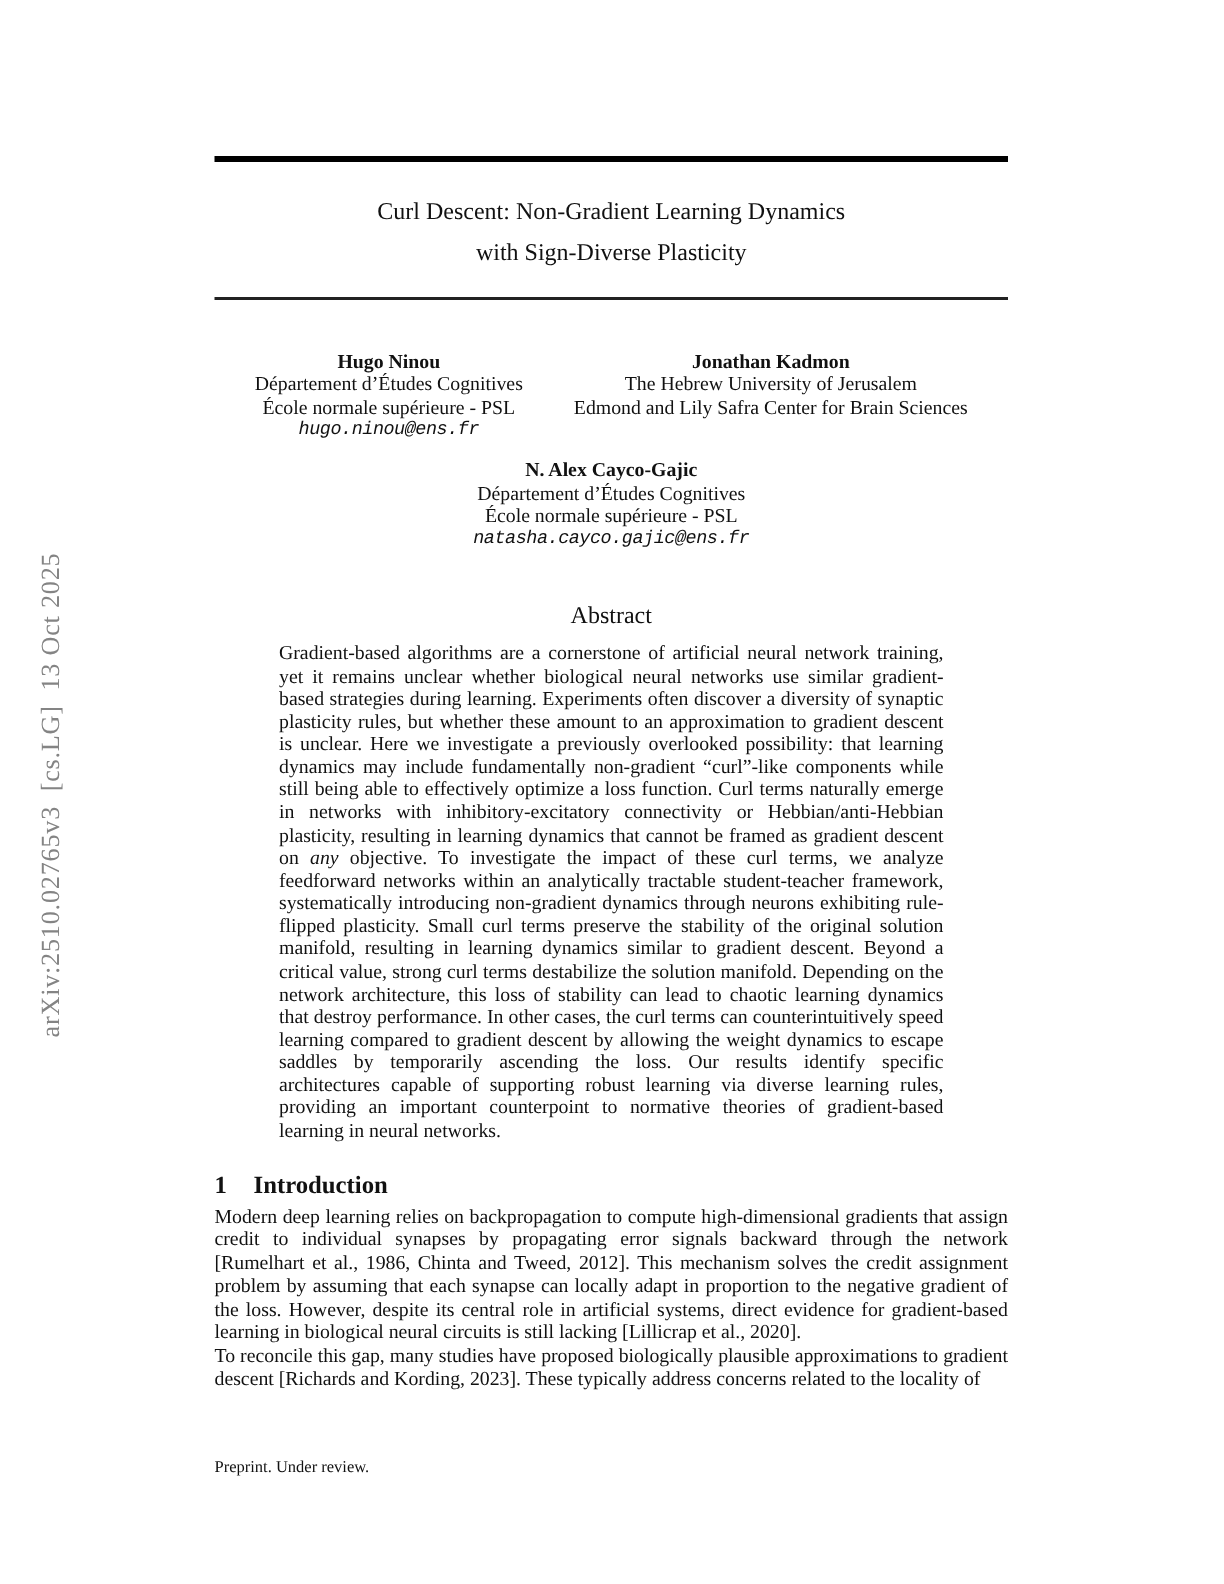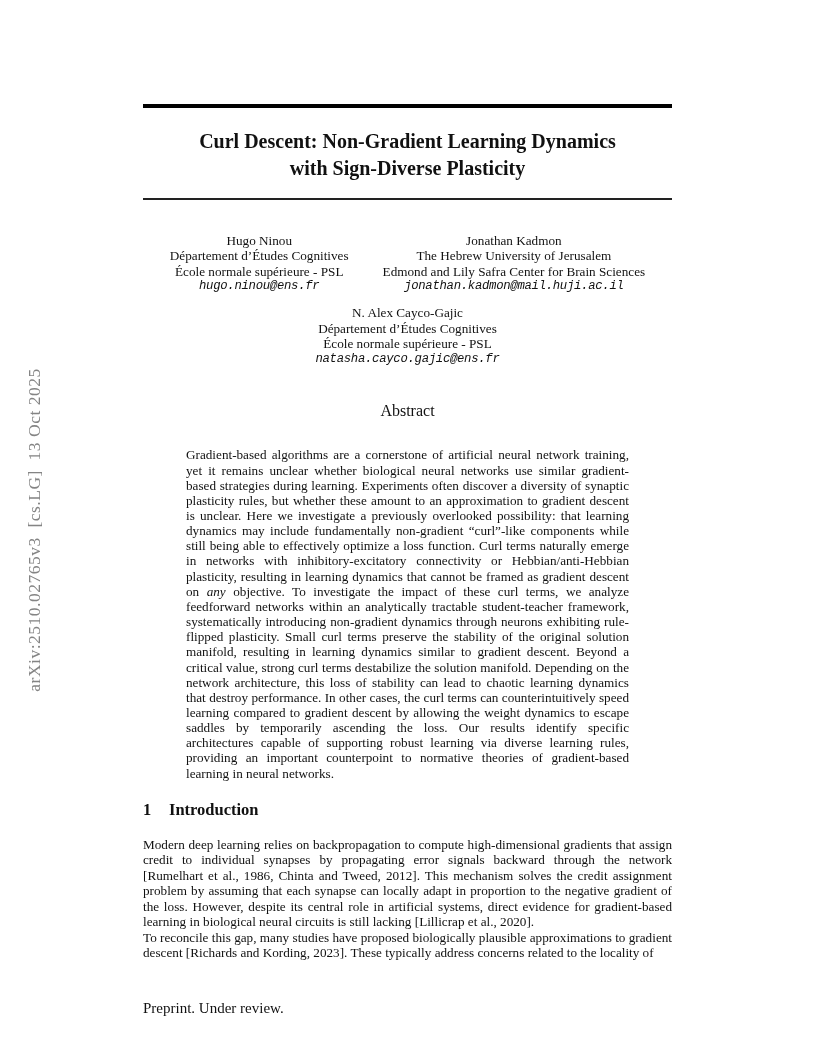--- a/index.html
+++ b/index.html
@@ -32,84 +32,84 @@
     width: 529px;
   }
   .rule-thick {
     margin-top: 104px;
     height: 4px;
     background: #000000;
   }
   .paper-title {
     margin-top: 20px;
     text-align: center;
-    font-weight: bold;
-    font-size: 20px;
+    font-weight: normal;
+    font-size: 16px;
     line-height: 27px;
   }
   .rule-thin {
     margin-top: 16px;
     height: 1.6px;
     background: #222222;
   }
   .authors-row {
     margin-top: 33px;
     display: flex;
     justify-content: center;
     gap: 34px;
   }
   .author-block {
     text-align: center;
     font-size: 13.2px;
     line-height: 15.6px;
   }
-  .author-block .author-name { font-weight: normal; }
+  .author-block .author-name { font-weight: bold; }
   .author-block .author-email {
     font-family: "Liberation Mono", monospace;
     font-size: 12.3px;
     letter-spacing: -0.3px;
     font-style: italic;
   }
   .author-center-row {
     margin-top: 10px;
     display: flex;
     justify-content: center;
   }
   .abstract-heading {
     margin-top: 35px;
     text-align: center;
     font-weight: normal;
     font-size: 16px;
   }
   .abstract-body {
-    margin: 27px auto 0 auto;
+    margin: 7px auto 0 auto;
     width: 443px;
     font-size: 13.2px;
     line-height: 15.15px;
     text-align: justify;
   }
   .abstract-body .italic { font-style: italic; }
   .section-heading {
     margin-top: 19px;
     font-weight: bold;
     font-size: 16.5px;
     display: flex;
   }
   .section-heading .sec-number { width: 26px; }
   .body-para {
     font-size: 13.2px;
     line-height: 15.5px;
     text-align: justify;
   }
-  .body-para.first { margin-top: 17px; }
+  .body-para.first { margin-top: 3px; }
   .page-footer {
     position: absolute;
     left: 143px;
-    top: 1000px;
-    font-size: 15px;
+    top: 972px;
+    font-size: 11px;
   }
 </style>
 </head>
 <body>
 
 <div class="page">
 
   <div class="arxiv-stamp">arXiv:2510.02765v3  [cs.LG]  13 Oct 2025</div>
 
   <div class="content">
@@ -127,21 +127,20 @@
       <div class="author-block">
         <div class="author-name">Hugo Ninou</div>
         <div class="author-affiliation">Département d’Études Cognitives</div>
         <div class="author-affiliation">École normale supérieure - PSL</div>
         <div class="author-email">hugo.ninou@ens.fr</div>
       </div>
       <div class="author-block">
         <div class="author-name">Jonathan Kadmon</div>
         <div class="author-affiliation">The Hebrew University of Jerusalem</div>
         <div class="author-affiliation">Edmond and Lily Safra Center for Brain Sciences</div>
-        <div class="author-email">jonathan.kadmon@mail.huji.ac.il</div>
       </div>
     </div>
 
     <div class="author-center-row">
       <div class="author-block">
         <div class="author-name">N. Alex Cayco-Gajic</div>
         <div class="author-affiliation">Département d’Études Cognitives</div>
         <div class="author-affiliation">École normale supérieure - PSL</div>
         <div class="author-email">natasha.cayco.gajic@ens.fr</div>
       </div>

